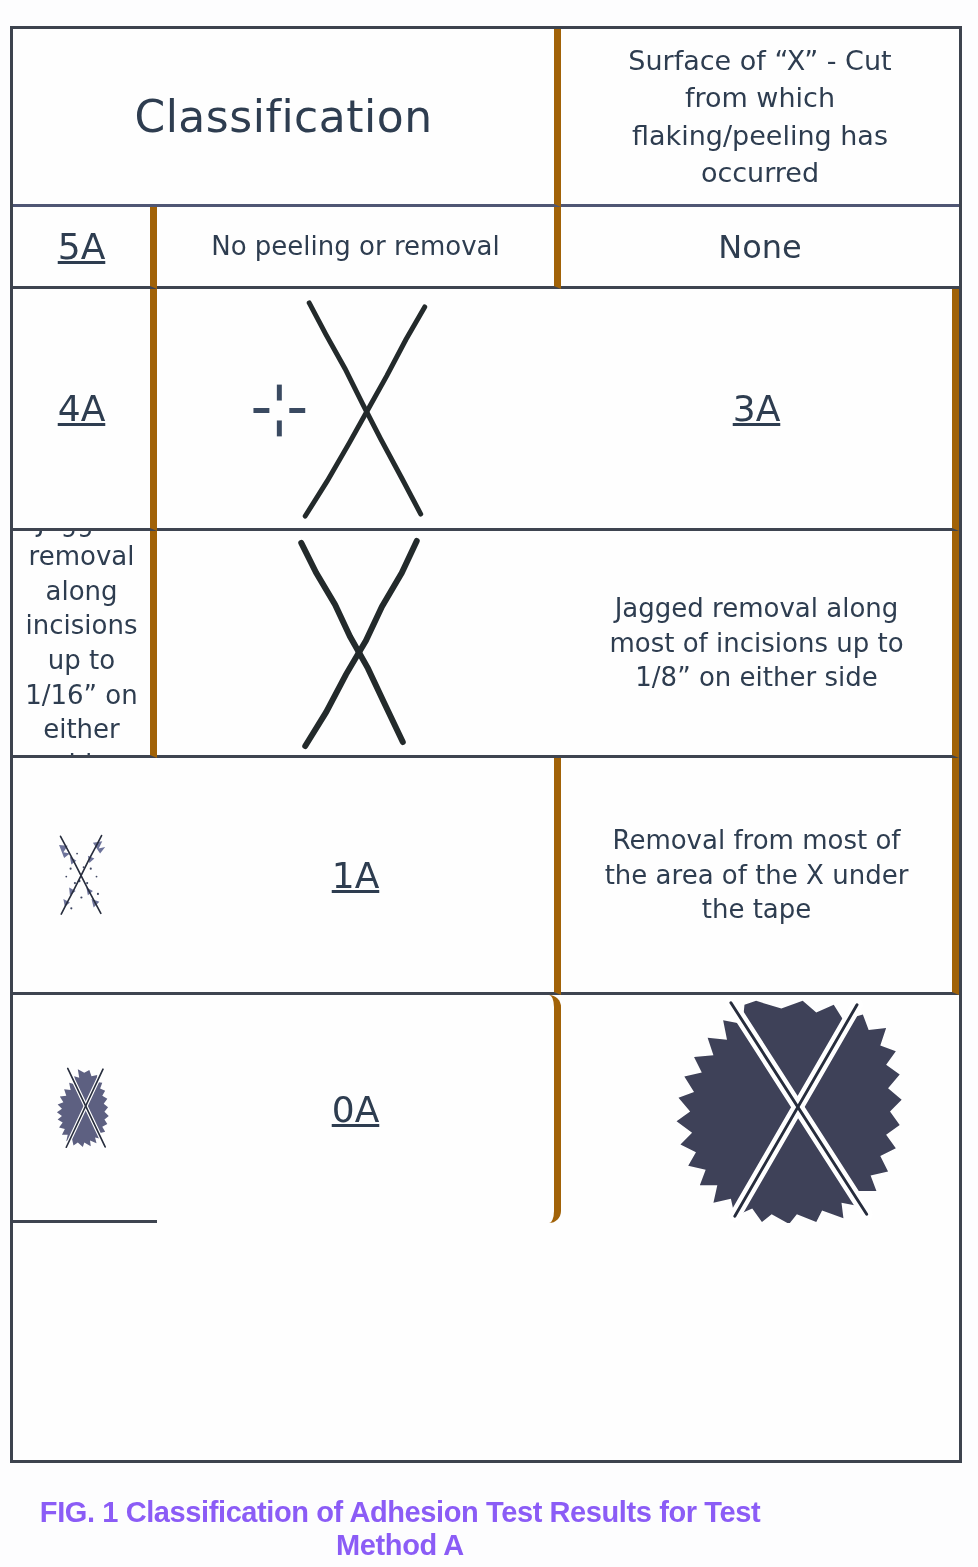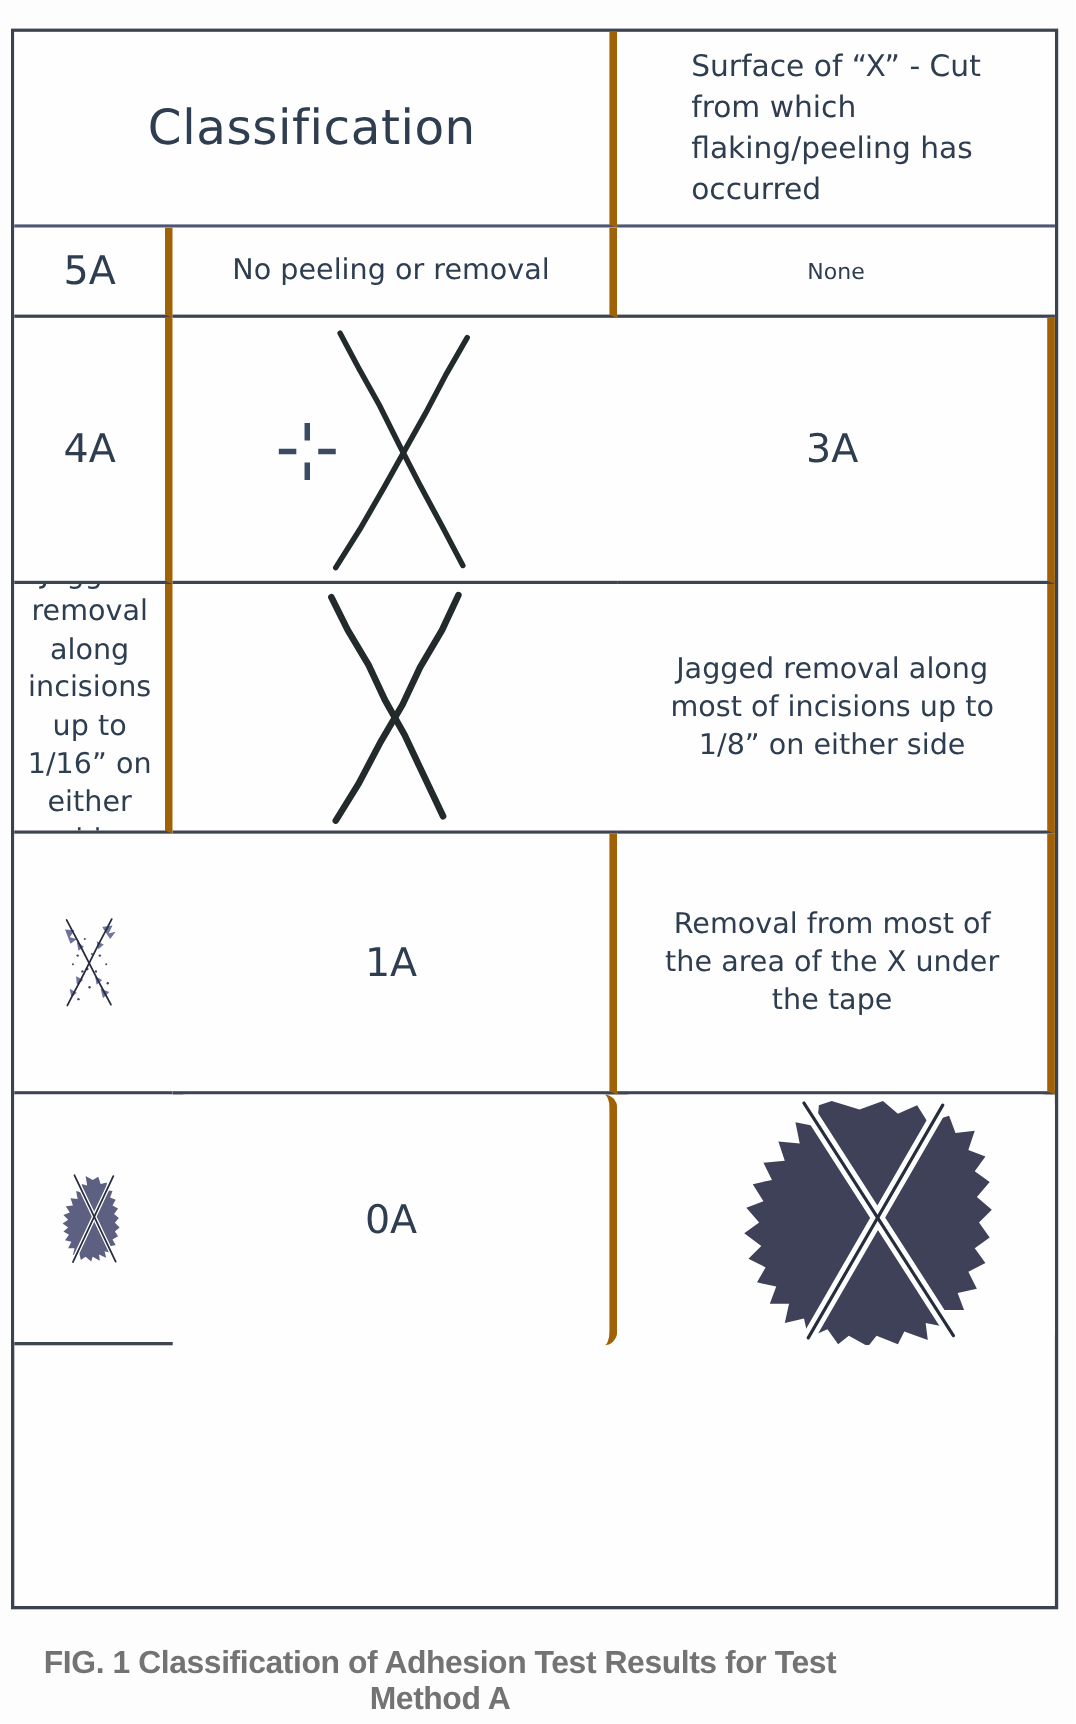--- a/index.html
+++ b/index.html
@@ -9,29 +9,29 @@
          border:3px solid #3d434e;display:grid;box-sizing:border-box;
          grid-template-columns:144px 404px 1fr;
          grid-template-rows:178px 82px 242px 227px 237px 228px 1fr;}
   .cell{display:flex;align-items:center;justify-content:center;
         border-right:7px solid #a16207;border-bottom:3px solid #3e4450;
         box-sizing:border-box;overflow:hidden;background:#fefefe;}
   .last-col{border-right:none;}
   .last-row{border-bottom:none;border-radius:12px;}
   .head{border-bottom-color:#4f5674;}
   .head-class{grid-column:1/3;font-size:44px;letter-spacing:0.5px;}
-  .head-surface{font-size:27px;line-height:1.38;white-space:pre-line;padding:0 28px;}
-  .c-code{font-size:36px;}
+  .head-surface{font-size:27px;line-height:1.38;text-align:center;white-space:pre-line;padding:0 28px;}
+  .c-code{font-size:36px;text-decoration:underline;}
   .c-desc{font-size:26px;line-height:1.33;text-align:center;white-space:pre-line;padding:0 5px;}
-  .c-surface{font-size:20px;}
+  .c-surface{font-size:32px;}
   .c-illus{padding:0;}
   .c-illus svg{width:100%;height:100%;display:block;}
   .caption{position:absolute;left:0;top:1496px;width:800px;text-align:center;
            font-family:"Liberation Sans",sans-serif;font-weight:bold;font-size:29px;
-           letter-spacing:-0.4px;color:#737373;}
+           letter-spacing:-0.4px;color:#8b5cf6;}
 </style>
 </head>
 <body>
 
 <div class="page">
 
   <div class="table">
 
     <div class="cell head head-class">
       <span>Classification</span>

